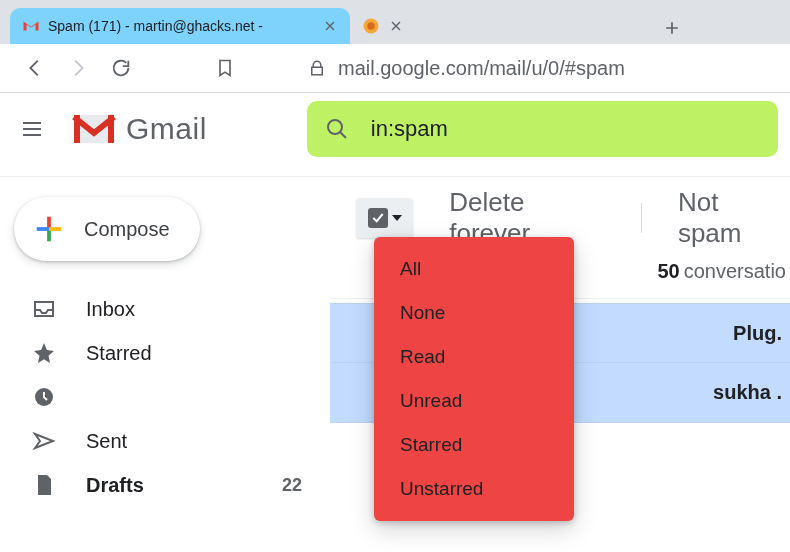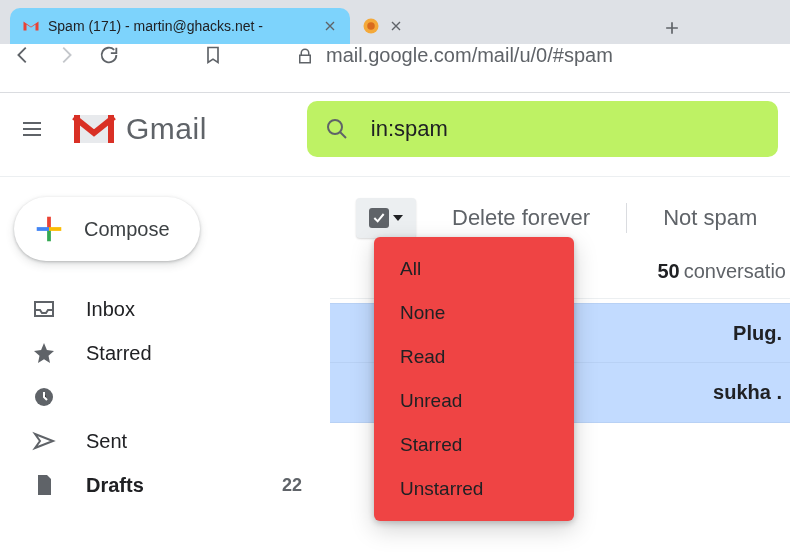--- a/index.html
+++ b/index.html
@@ -11,21 +11,21 @@
   .tab {
     display: flex; align-items: center; gap: 8px;
     height: 36px; padding: 0 12px; font-size: 14px; color: #5f6368;
     border-radius: 10px 10px 0 0; position: relative; max-width: 340px;
   }
   .tab.active { background: #7dd3fc; color: #202124; }
   .tab .favicon { width: 18px; height: 18px; flex: 0 0 18px; }
   .tab .title { white-space: nowrap; overflow: hidden; text-overflow: ellipsis; flex: 1; }
   .tab .close { width: 16px; height: 16px; color: #5f6368; flex: 0 0 16px; }
   .newtab { width: 32px; height: 32px; margin-left: 6px; display:flex; align-items:center; justify-content:center; color:#5f6368; }
-  .addrbar { display: flex; align-items: flex-start; height: 48px; padding: 0 12px; gap: 21px; background:#fff; }
+  .addrbar { display: flex; align-items: center; height: 48px; padding: 0 12px; gap: 21px; background:#fff;margin-left:12px; }
   .navbtn { width: 22px; height: 22px; color: #5f6368; display:flex; align-items:center; justify-content:center; }
   .navbtn.disabled { color: #c4c7cb; }
   .urlbox { flex: 1; display: flex; align-items: center; gap: 12px; font-size: 20px; color:#5f6368; }
   .lockicon { width: 18px; height: 18px; }
 
   
   .gmail-header {
     display:flex; align-items:center; height: 84px; padding: 0 12px 12px 20px;
     border-bottom: 1px solid #eceff1;
   }
@@ -65,21 +65,21 @@
     width:60px; height:40px; background:#eceff1; border-radius:4px;
     display:flex; align-items:center; justify-content:center; gap:4px;
     box-shadow: 0 1px 2px rgba(0,0,0,.15);
   }
   .selectbox .cb {
     width:20px; height:20px; background:#5f6368; border-radius:3px;
     display:flex; align-items:center; justify-content:center;
   }
   .selectbox .cb svg { width:16px; height:16px; stroke:#fff; stroke-width:3; fill:none; }
   .selectbox .caret { width:0; height:0; border-left:5px solid transparent; border-right:5px solid transparent; border-top:6px solid #202124; }
-  .tbtn { font-size:22px; color:#5f6368; padding: 0 6px; }
+  .tbtn { font-size:26px; color:#5f6368; padding: 0 6px; }
   .tdiv { width:1px; height:30px; background:#dadce0; }
 
   .dropdown {
     position:absolute; left: 44px; top: 60px; width: 200px;
     background:#ef4444; border-radius:6px; box-shadow: 0 2px 6px rgba(0,0,0,.2), 0 8px 24px rgba(0,0,0,.18);
     padding: 10px 0; z-index: 50;
   }
   .dropdown .opt { font-size:19px; color:#202124; padding: 11px 26px; }
 
   .metabar {

